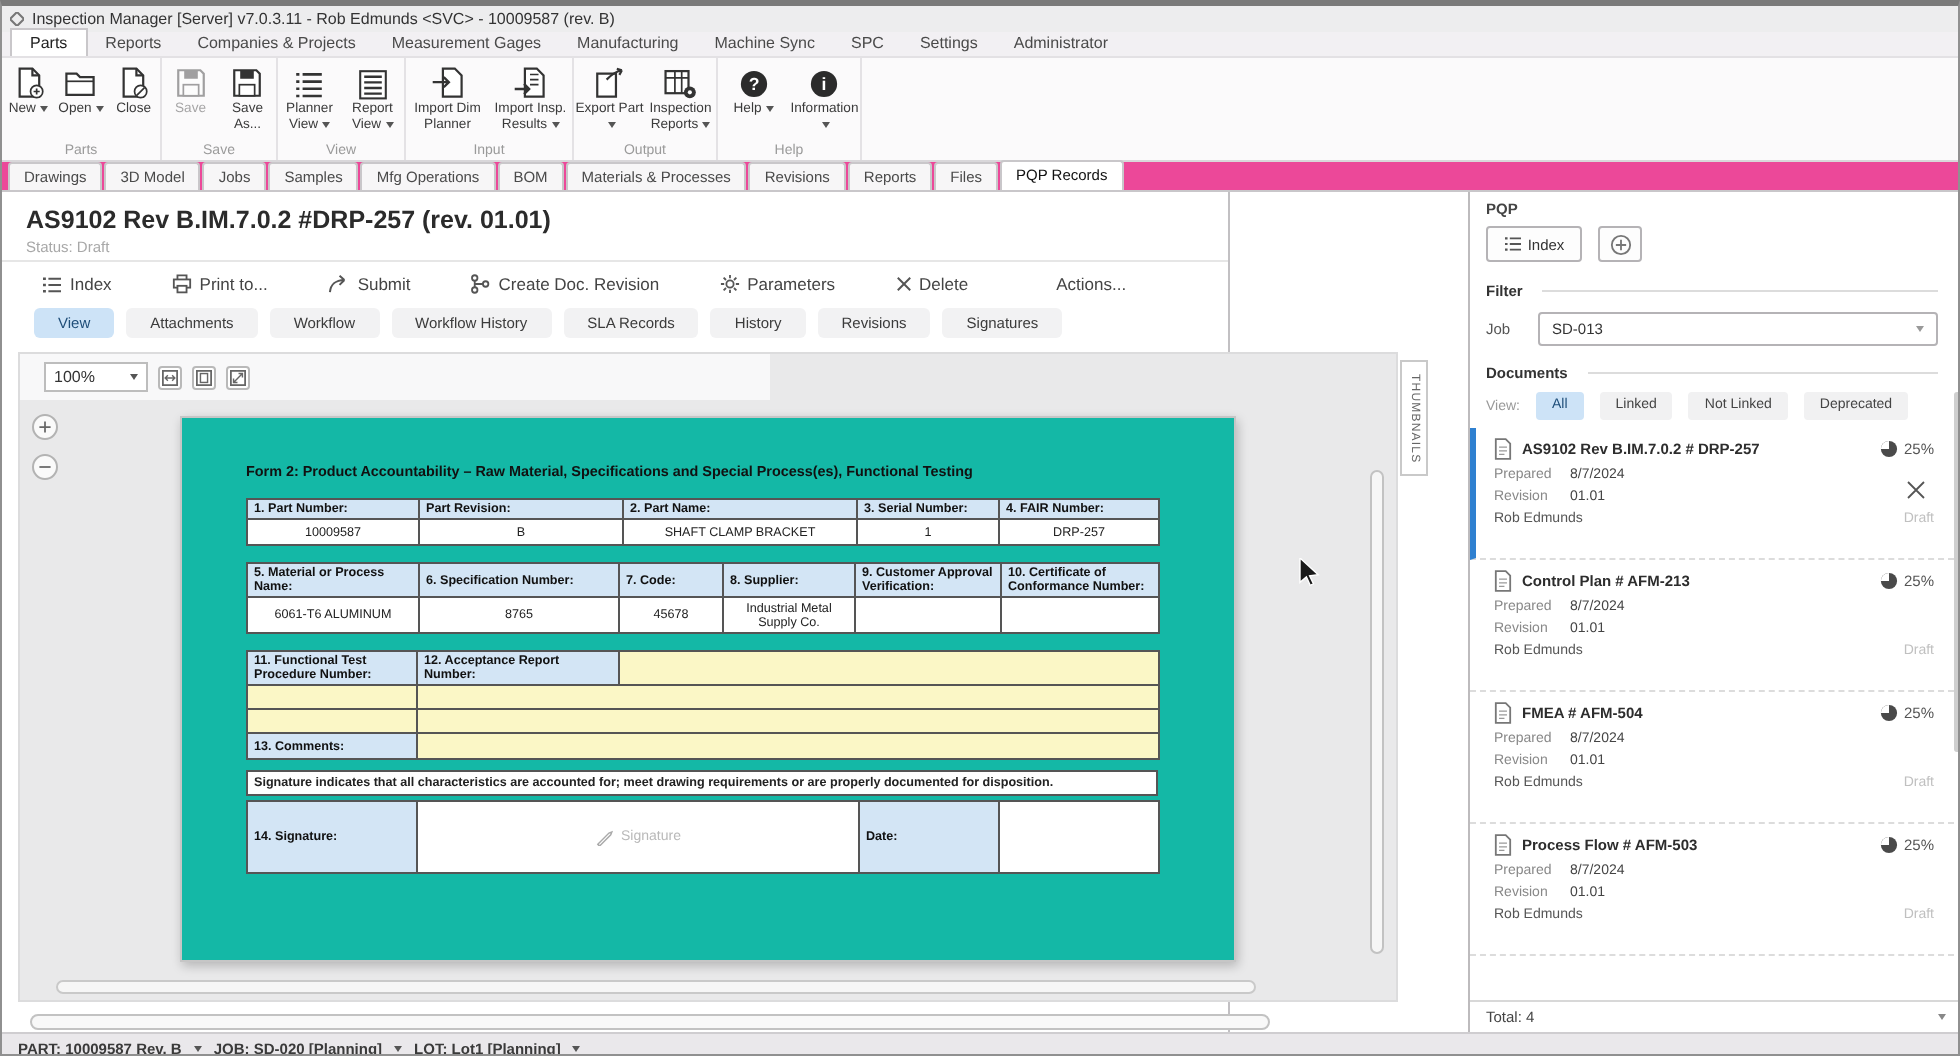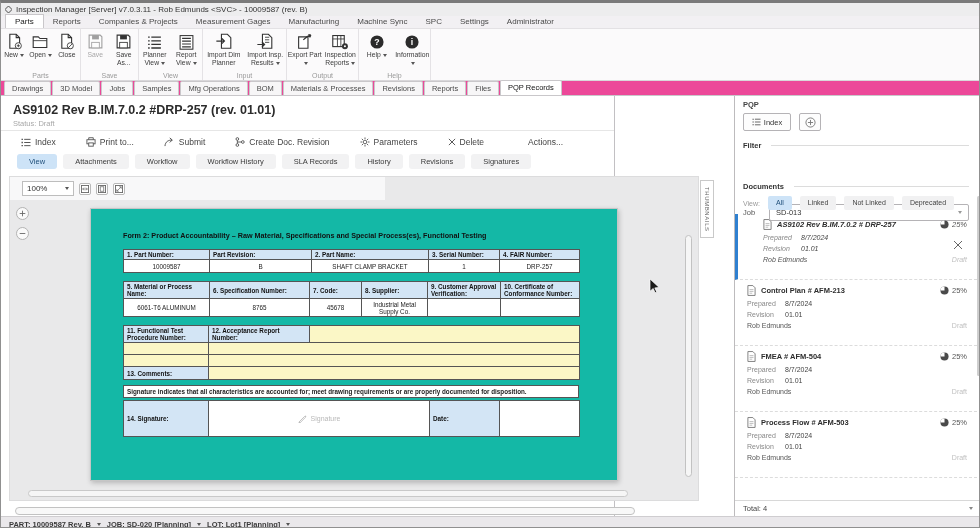--- a/index.html
+++ b/index.html
@@ -104,33 +104,33 @@
                display:flex; align-items:center; justify-content:center; gap:3px; font-size:7.5px; color:#333; }
   .btn-plus { width:22px; height:18px; border:1px solid #b5b3b6; border-radius:2px; background:#fdfdfd;
               display:flex; align-items:center; justify-content:center; }
   .searchbox { flex:1; height:18px; border:1px solid #b5b3b6; border-radius:2px; background:#fff;
                display:flex; align-items:center; padding:0 5px; gap:4px; }
   .searchbox input { border:none; outline:none; flex:1; font-size:7.5px; color:#444; background:transparent;
                      font-family:"Liberation Sans", sans-serif; min-width:0; }
   .seclabel { display:flex; align-items:center; gap:10px; position:absolute; left:8px; right:12px; }
   .seclabel b { font-size:7.5px; color:#333; }
   .seclabel .line { flex:1; border-top:1px solid #dcdcdc; }
-  .jobrow { position:absolute; left:8px; top:60px; right:12px; display:flex; align-items:center; gap:10px;margin-top:48px; }
+  .jobrow { position:absolute; left:8px; top:60px; right:12px; display:flex; align-items:center; gap:10px; }
   .jobrow .lbl { font-size:7.5px; color:#555; width:16px; }
   .selectbox { flex:1; height:17px; border:1px solid #b5b3b6; border-radius:2px; display:flex;
                align-items:center; justify-content:space-between; padding:0 6px; font-size:7.5px; color:#333; }
   .viewrow { position:absolute; left:8px; top:100px; display:flex; align-items:center; gap:8px; }
   .viewrow .lbl { font-size:7px; color:#999; }
   .chip { height:14px; line-height:14px; padding:0 8px; border-radius:2px; background:#f1f1f2;
           font-size:7px; color:#444; white-space:nowrap; }
   .chip.active { background:#cde3f7; color:#1f4e79; }
 
   .cards { position:absolute; left:0; top:118px; right:4px; }
   .card { position:relative; padding:5px 10px 4px 12px; border-bottom:1px dashed #dcdcdc; height:66px; }
-  .card.selected { border-left:3px solid #2f80d0; padding-left:25px;font-style:italic; }
+  .card.selected { border-left:3px solid #2f80d0; padding-left:9px; }
   .card .trow { display:flex; align-items:center; gap:5px; }
   .card .ctitle { font-size:7.5px; font-weight:bold; color:#2d2d2d; flex:1; white-space:nowrap; overflow:hidden; }
   .card .pct { display:flex; align-items:center; gap:3px; font-size:7.5px; color:#555; }
   .meta { display:flex; margin-top:4px; font-size:7px; }
   .meta .ml { color:#888; width:38px; }
   .meta .mv { color:#444; }
   .lastrow { display:flex; justify-content:space-between; margin-top:4px; font-size:7px; }
   .lastrow .auth { color:#555; }
   .lastrow .drf { color:#c0c0c0; }
   .card-x { position:absolute; right:14px; top:26px; }

